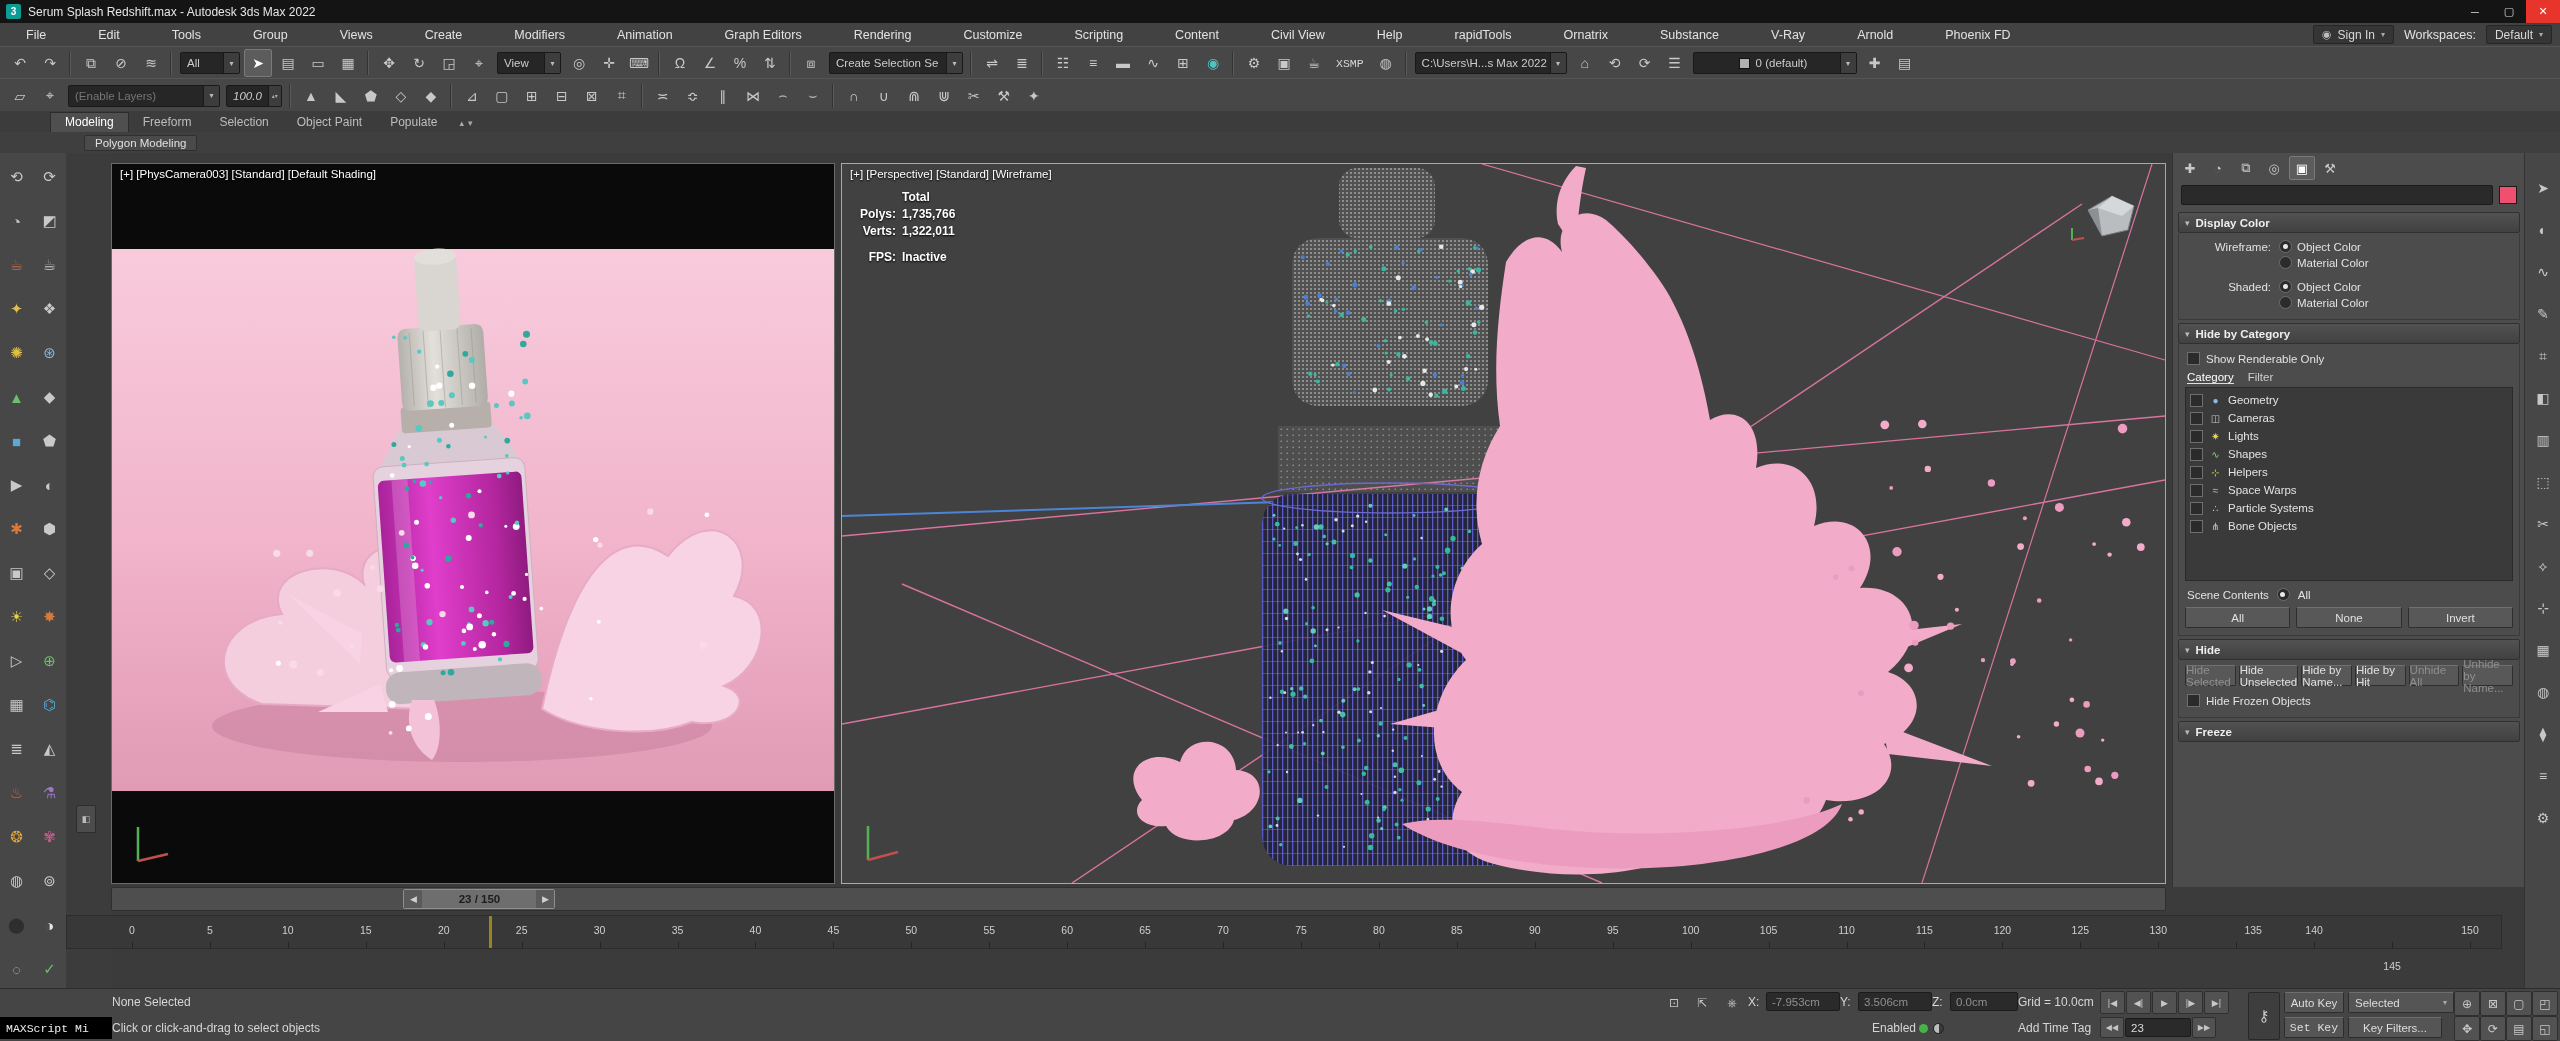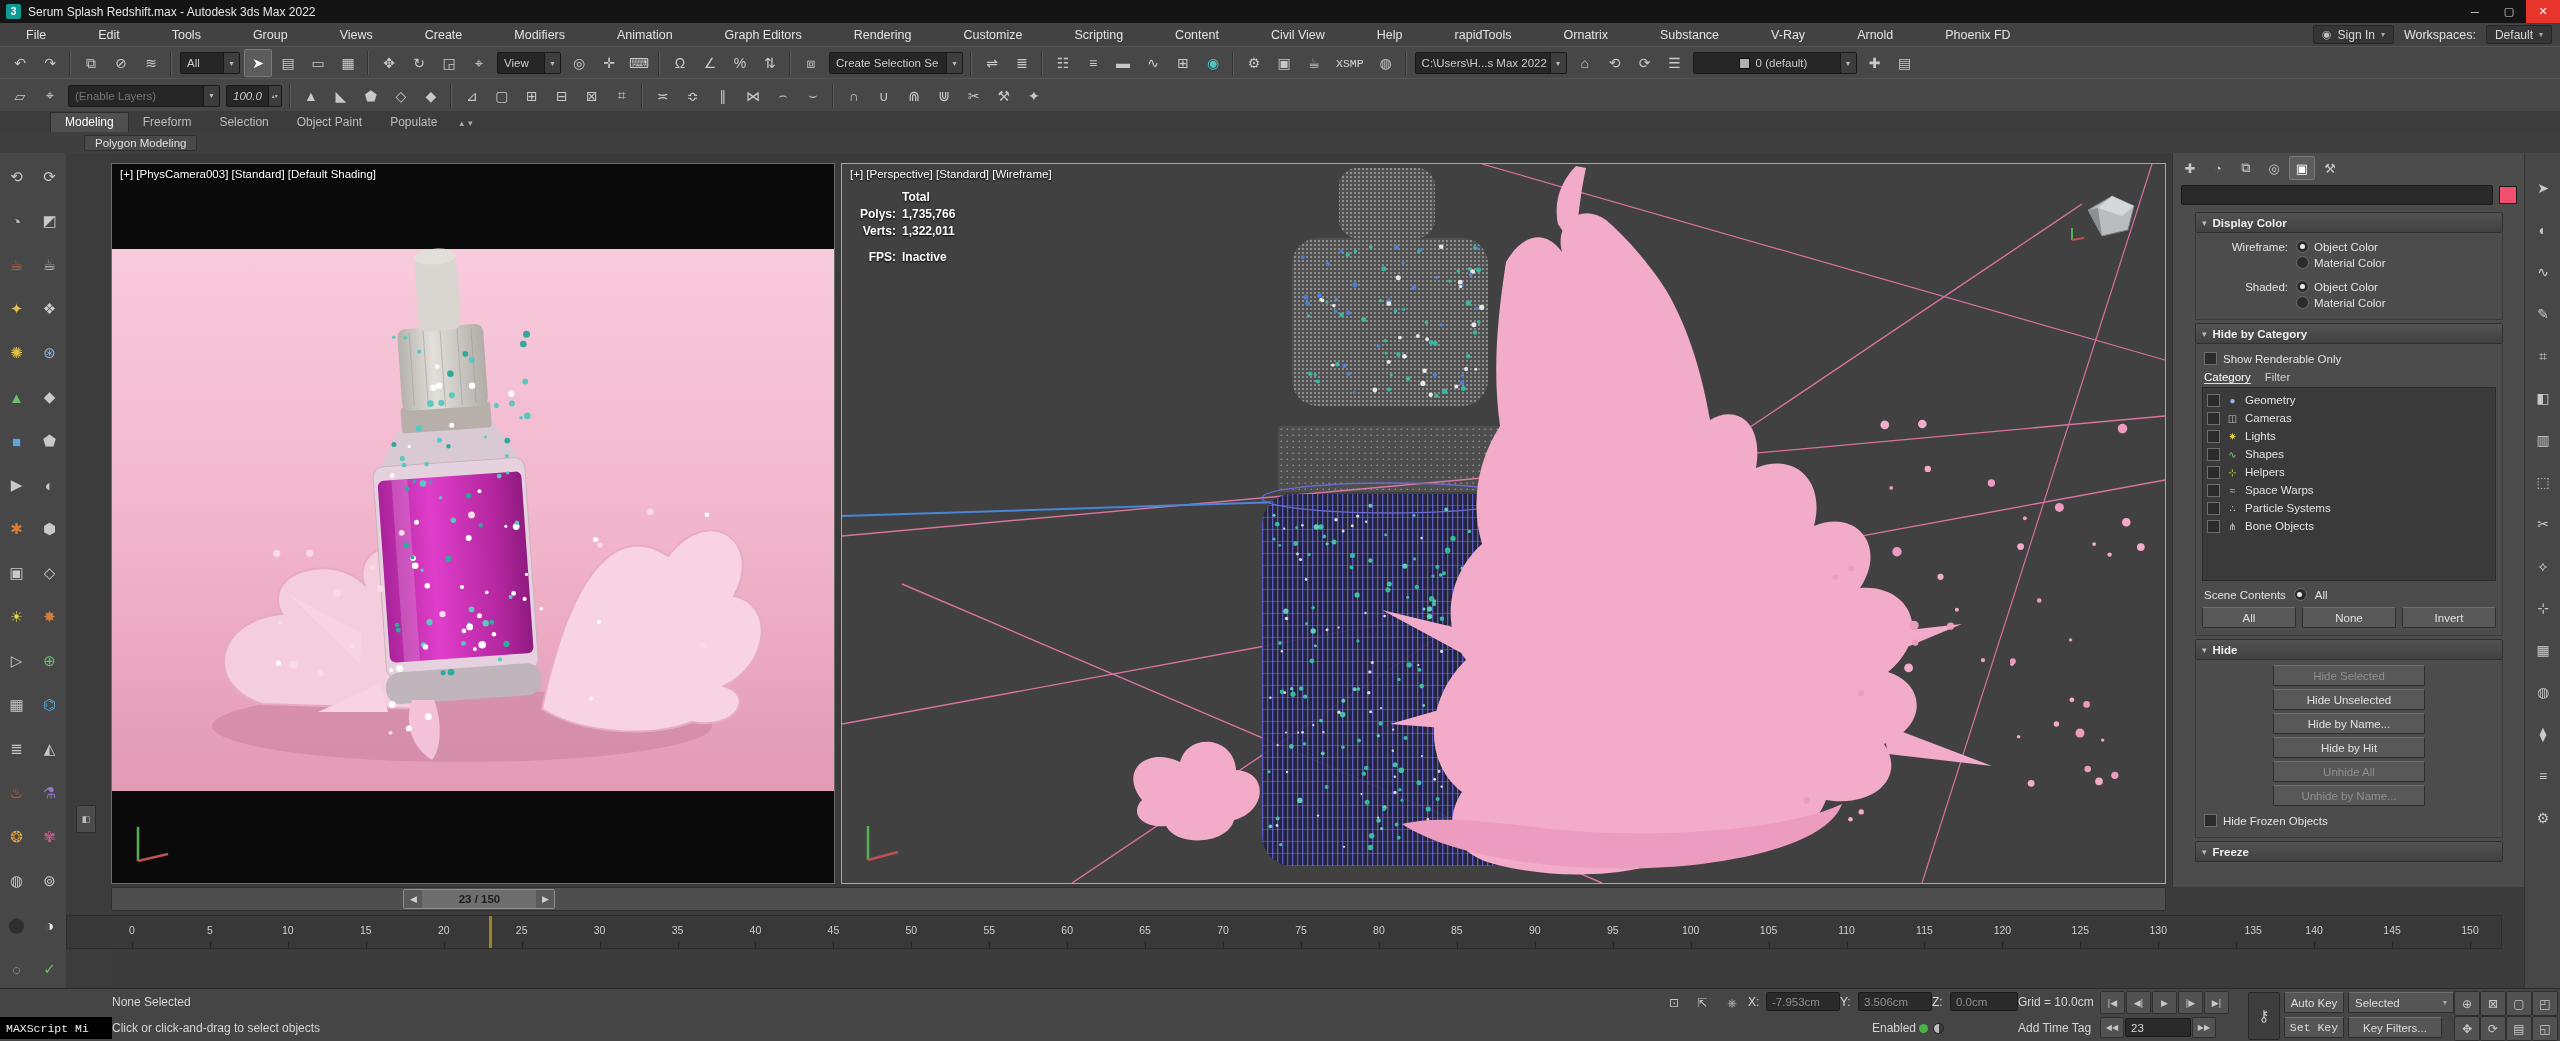--- a/index.html
+++ b/index.html
@@ -74,21 +74,21 @@
   #vp-stats .lbl{text-align:right;}
   .vpsvg{position:absolute;left:0;top:0;}
   
   #command-panel{position:absolute;left:2172px;top:0;width:352px;height:734px;background:#4c4c4c;
     border-left:1px solid #333;color:#e2e2e2;font-size:11.5px;overflow:hidden;}
   #cp-tabs{display:flex;gap:2px;padding:3px 4px;}
   #cp-tabs .icon-btn{min-width:24px;height:22px;font-size:13px;}
   #cp-namerow{display:flex;align-items:center;gap:6px;padding:2px 8px 4px;}
   #cp-name-field{flex:1;height:18px;background:#2a2a2a;border:1px solid #1b1b1b;border-radius:2px;}
   #cp-color-swatch{width:16px;height:16px;border:1px solid #1b1b1b;}
-  .rollout{margin:3px 22px 0;}
+  .rollout{margin:3px 5px 0;}
   .rollout-h{height:19px;background:linear-gradient(#525252,#414141);border:1px solid #303030;
     color:#eee;font-size:11.5px;font-weight:bold;display:flex;align-items:center;padding:0 6px;border-radius:2px;}
   .rollout-h::before{content:"▾";font-size:9px;margin-right:6px;color:#bbb;}
   .rollout-body{padding:5px 6px 7px;border:1px solid #3a3a3a;border-top:none;background:#4c4c4c;}
   .dc-row{display:grid;grid-template-columns:86px auto;column-gap:8px;margin:2px 0 8px;}
   .dc-lbl{text-align:right;padding-top:1px;}
   .radio-line{display:flex;align-items:center;gap:5px;margin-bottom:3px;}
   .radio{width:11px;height:11px;border-radius:50%;background:#2b2b2b;border:1px solid #6e6e6e;
     position:relative;flex:none;}
   .radio.sel::after{content:"";position:absolute;left:2.5px;top:2.5px;width:5px;height:5px;
@@ -100,21 +100,21 @@
   #cat-tabs .cat-tab.active{color:#fff;border-bottom:1px solid #ddd;}
   #cat-list{background:#3a3a3a;border:1px solid #2a2a2a;height:186px;padding:3px 4px;overflow:hidden;}
   .cat-row{display:flex;align-items:center;gap:6px;height:18px;}
   .cat-ic{width:13px;text-align:center;font-size:10px;}
   #scene-contents-row{display:flex;align-items:center;gap:8px;margin:7px 2px 6px;}
   #abc-btns{display:flex;gap:6px;}
   .cp-btn{background:#585858;border:1px solid #2e2e2e;border-top-color:#707070;color:#e0e0e0;
     font-size:11.5px;height:19px;border-radius:2px;display:flex;align-items:center;justify-content:center;cursor:default;}
   .cp-btn.disabled{color:#8f8f8f;}
   #abc-btns .cp-btn{flex:1;}
-  #hide-btns{display:flex;flex-direction:column;gap:3px;align-items:center;}
+  #hide-btns{display:flex;flex-direction:row;gap:3px;align-items:center;}
   #hide-btns .cp-btn{width:150px;}
   
   #right-dock{position:absolute;left:2524px;top:0;width:36px;height:835px;background:#474747;
     border-left:1px solid #333;display:flex;flex-direction:column;align-items:center;padding-top:14px;}
   #right-dock .icon-btn{min-width:26px;height:26px;margin:7px 0;}
   
   #timeslider{position:absolute;left:111px;top:734px;width:2053px;height:22px;background:#4e4e4e;
     border:1px solid #2f2f2f;border-radius:2px;}
   #ts-handle{position:absolute;top:1px;height:18px;width:150px;background:#6e6e6e;
     border:1px solid #8f8f8f;border-radius:2px;display:flex;align-items:center;color:#1d1d1d;
@@ -1180,21 +1180,21 @@
       <div class="tick-label" style="left: 1935.4px;">120</div>
       <div class="tick-mark" style="left: 1935.4px;"></div>
       <div class="tick-label" style="left: 2013.33px;">125</div>
       <div class="tick-mark" style="left: 2013.33px;"></div>
       <div class="tick-label" style="left: 2091.27px;">130</div>
       <div class="tick-mark" style="left: 2091.27px;"></div>
       <div class="tick-label" style="left: 2169.2px; margin-left: 17px;">135</div>
       <div class="tick-mark" style="left: 2169.2px;"></div>
       <div class="tick-label" style="left: 2247.13px;">140</div>
       <div class="tick-mark" style="left: 2247.13px;"></div>
-      <div class="tick-label" style="left: 2325.07px;">145</div>
+      <div class="tick-label" style="left: 2325.07px; margin-top: 36px;">145</div>
       <div class="tick-mark" style="left: 2325.07px;"></div>
       <div class="tick-label" style="left: 2403px;">150</div>
       <div class="tick-mark" style="left: 2403px;"></div>
     </div>
 </div>
 
 <div id="statusbar">
   <div id="sb-row1" class="sb-row">
     <span class="sb-text" style="left:112px;">None Selected</span>
     <span class="mini-icon" style="left:1662px;">⊡</span>

